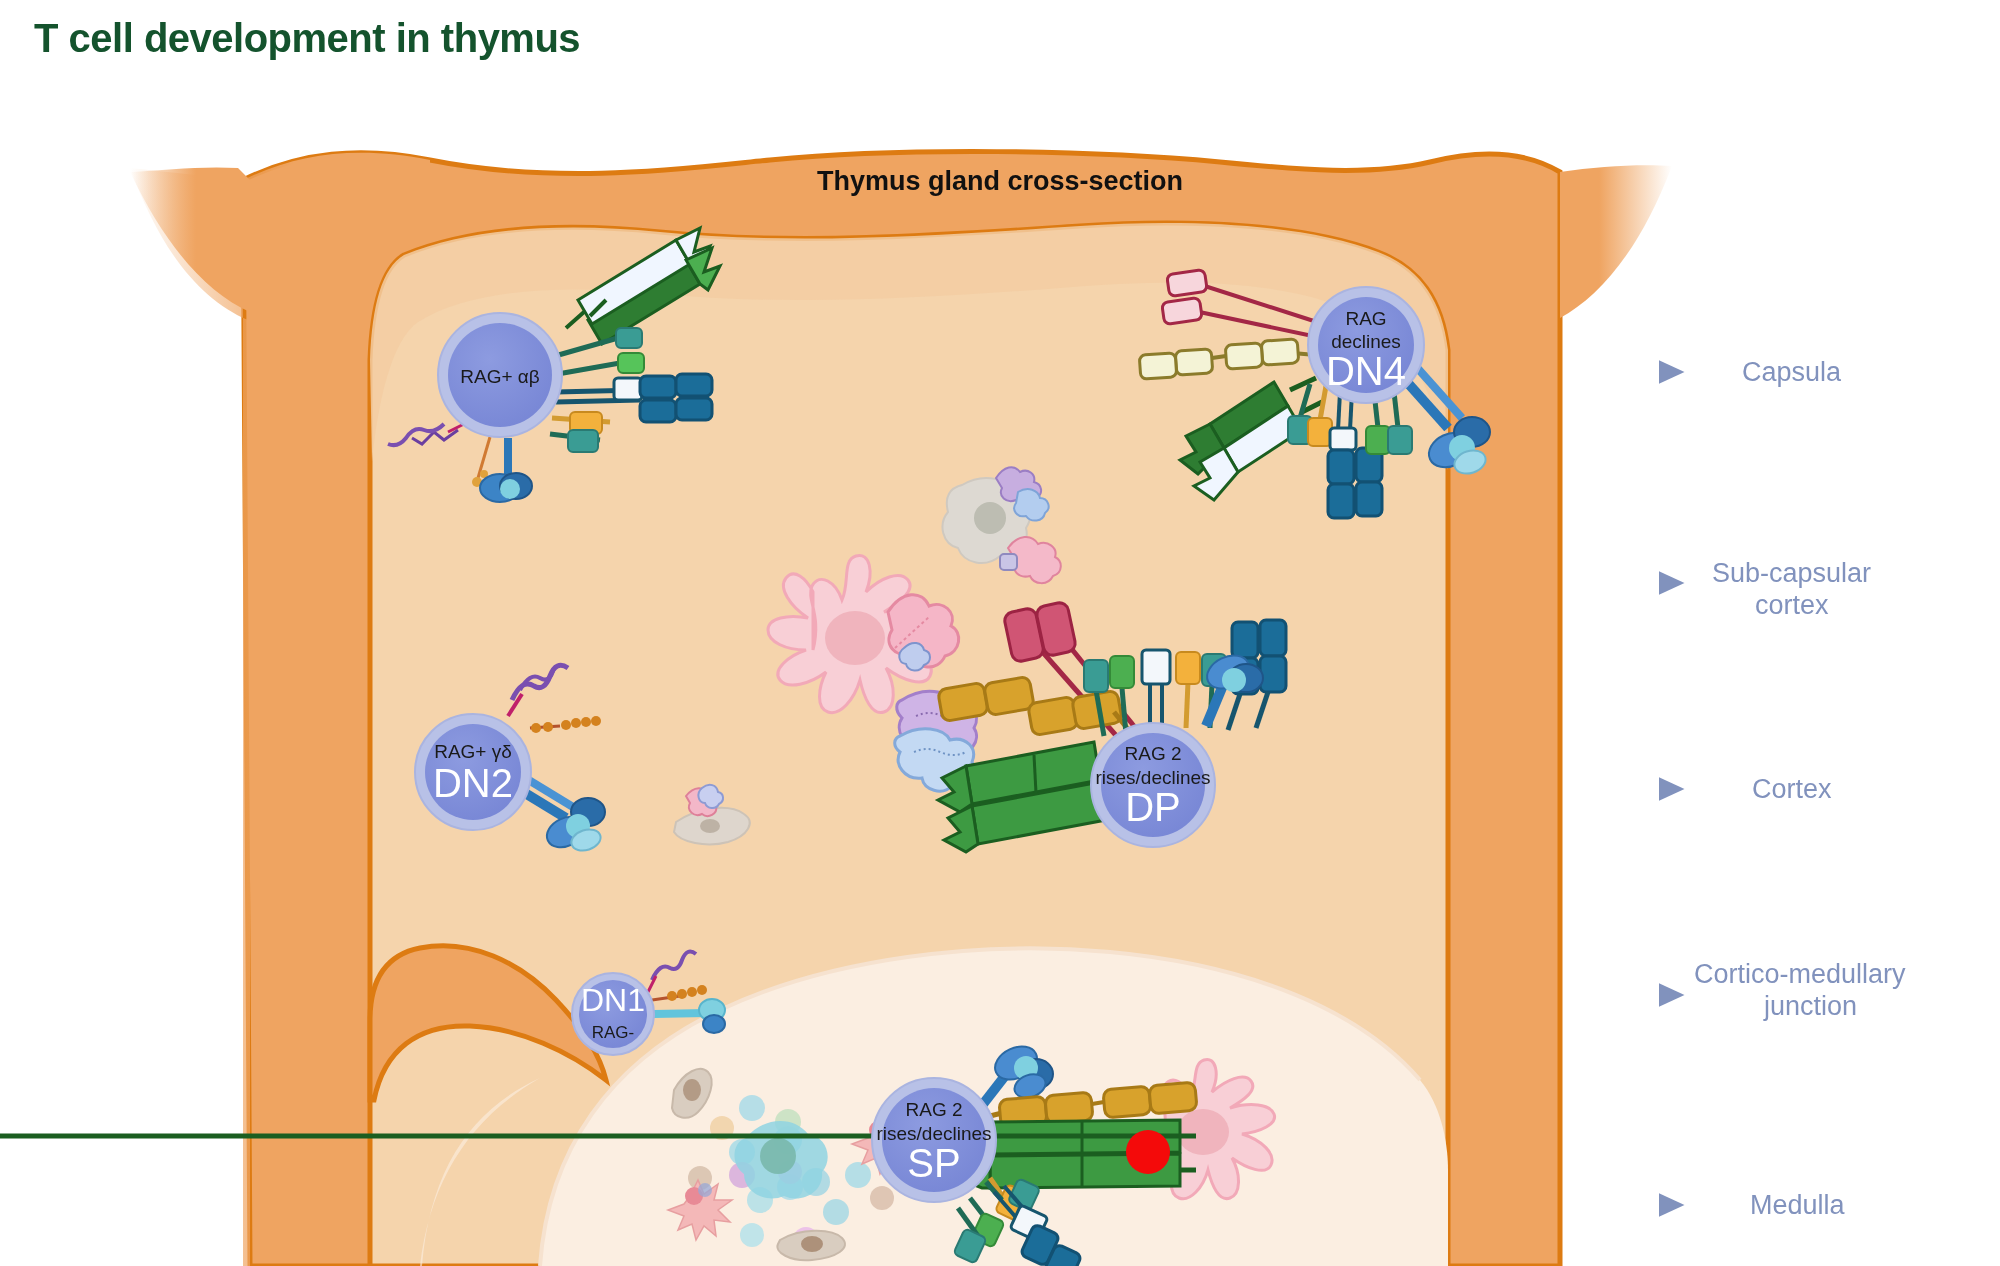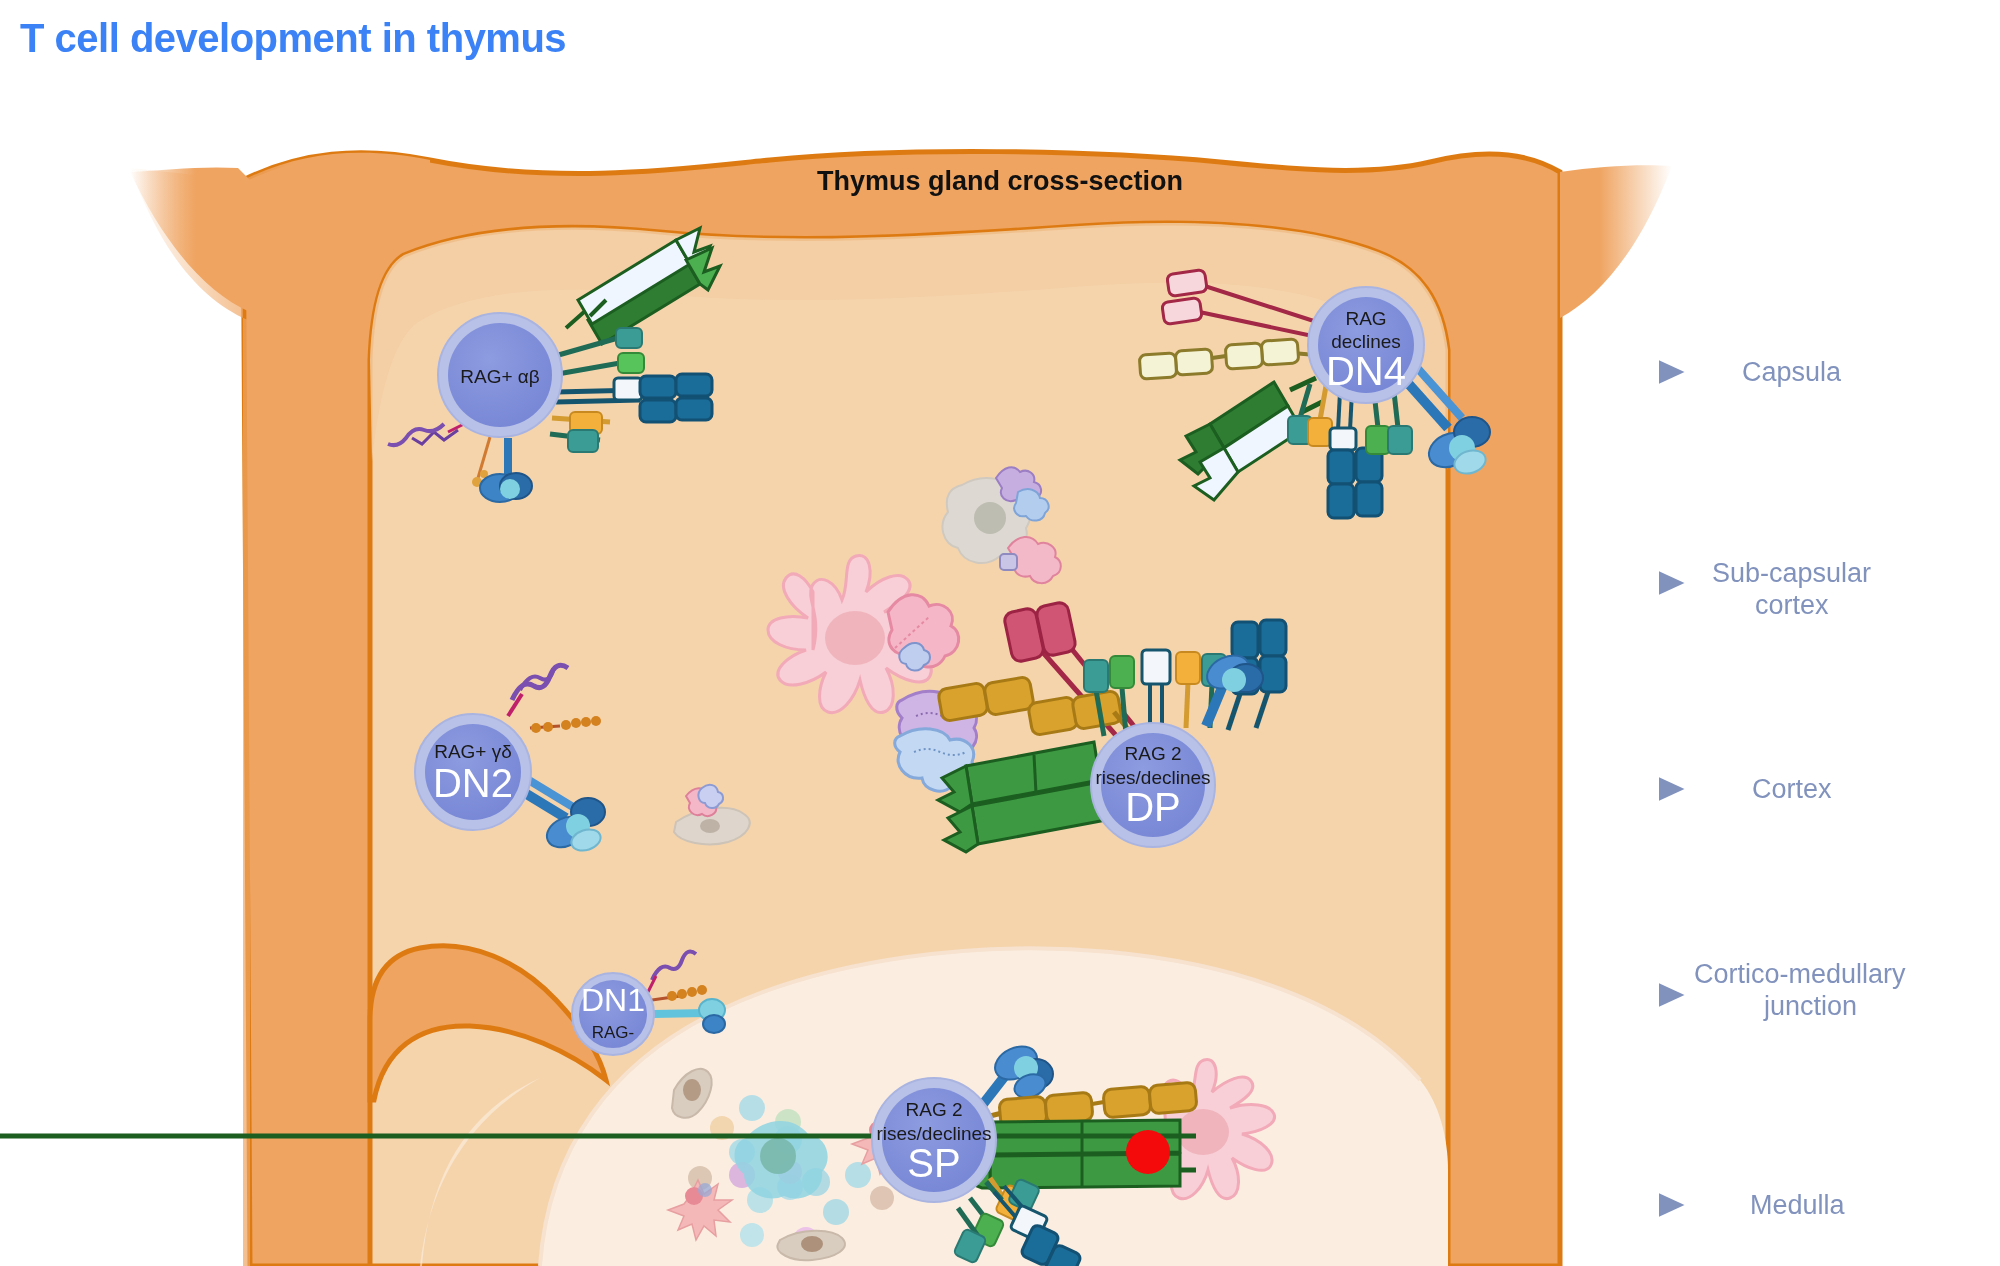--- a/index.html
+++ b/index.html
@@ -1,19 +1,19 @@
 <!DOCTYPE html>
 <html><head>
 <meta charset="utf-8">
 <style>
   html,body{margin:0;padding:0;background:#ffffff;}
   body{width:2000px;height:1266px;position:relative;overflow:hidden;
        font-family:"Liberation Sans","DejaVu Sans",sans-serif;}
-  #page-title{position:absolute;left:20px;top:16px;font-size:40px;font-weight:bold;
-              color:#3b82f6;letter-spacing:-0.5px;white-space:nowrap;}
+  #page-title{position:absolute;left:34px;top:16px;font-size:40px;font-weight:bold;
+              color:#14532d;letter-spacing:-0.5px;white-space:nowrap;}
   #diagram{position:absolute;left:0;top:0;width:2000px;height:1266px;}
   .annot-label{fill:#8192bd;font-size:27px;font-family:"Liberation Sans","DejaVu Sans",sans-serif;}
   .cell-sub{font-size:19px;fill:#1a1a1a;font-family:"Liberation Sans","DejaVu Sans",sans-serif;}
   .cell-main{font-size:40px;fill:#ffffff;font-family:"Liberation Sans","DejaVu Sans",sans-serif;}
   .cell-main-sm{font-size:32px;fill:#ffffff;font-family:"Liberation Sans","DejaVu Sans",sans-serif;}
   .cell-sub-sm{font-size:17px;fill:#1a1a1a;font-family:"Liberation Sans","DejaVu Sans",sans-serif;}
   .banner-text{font-size:27px;font-weight:bold;fill:#111111;
                font-family:"Liberation Sans","DejaVu Sans",sans-serif;}
 </style>
 </head>

